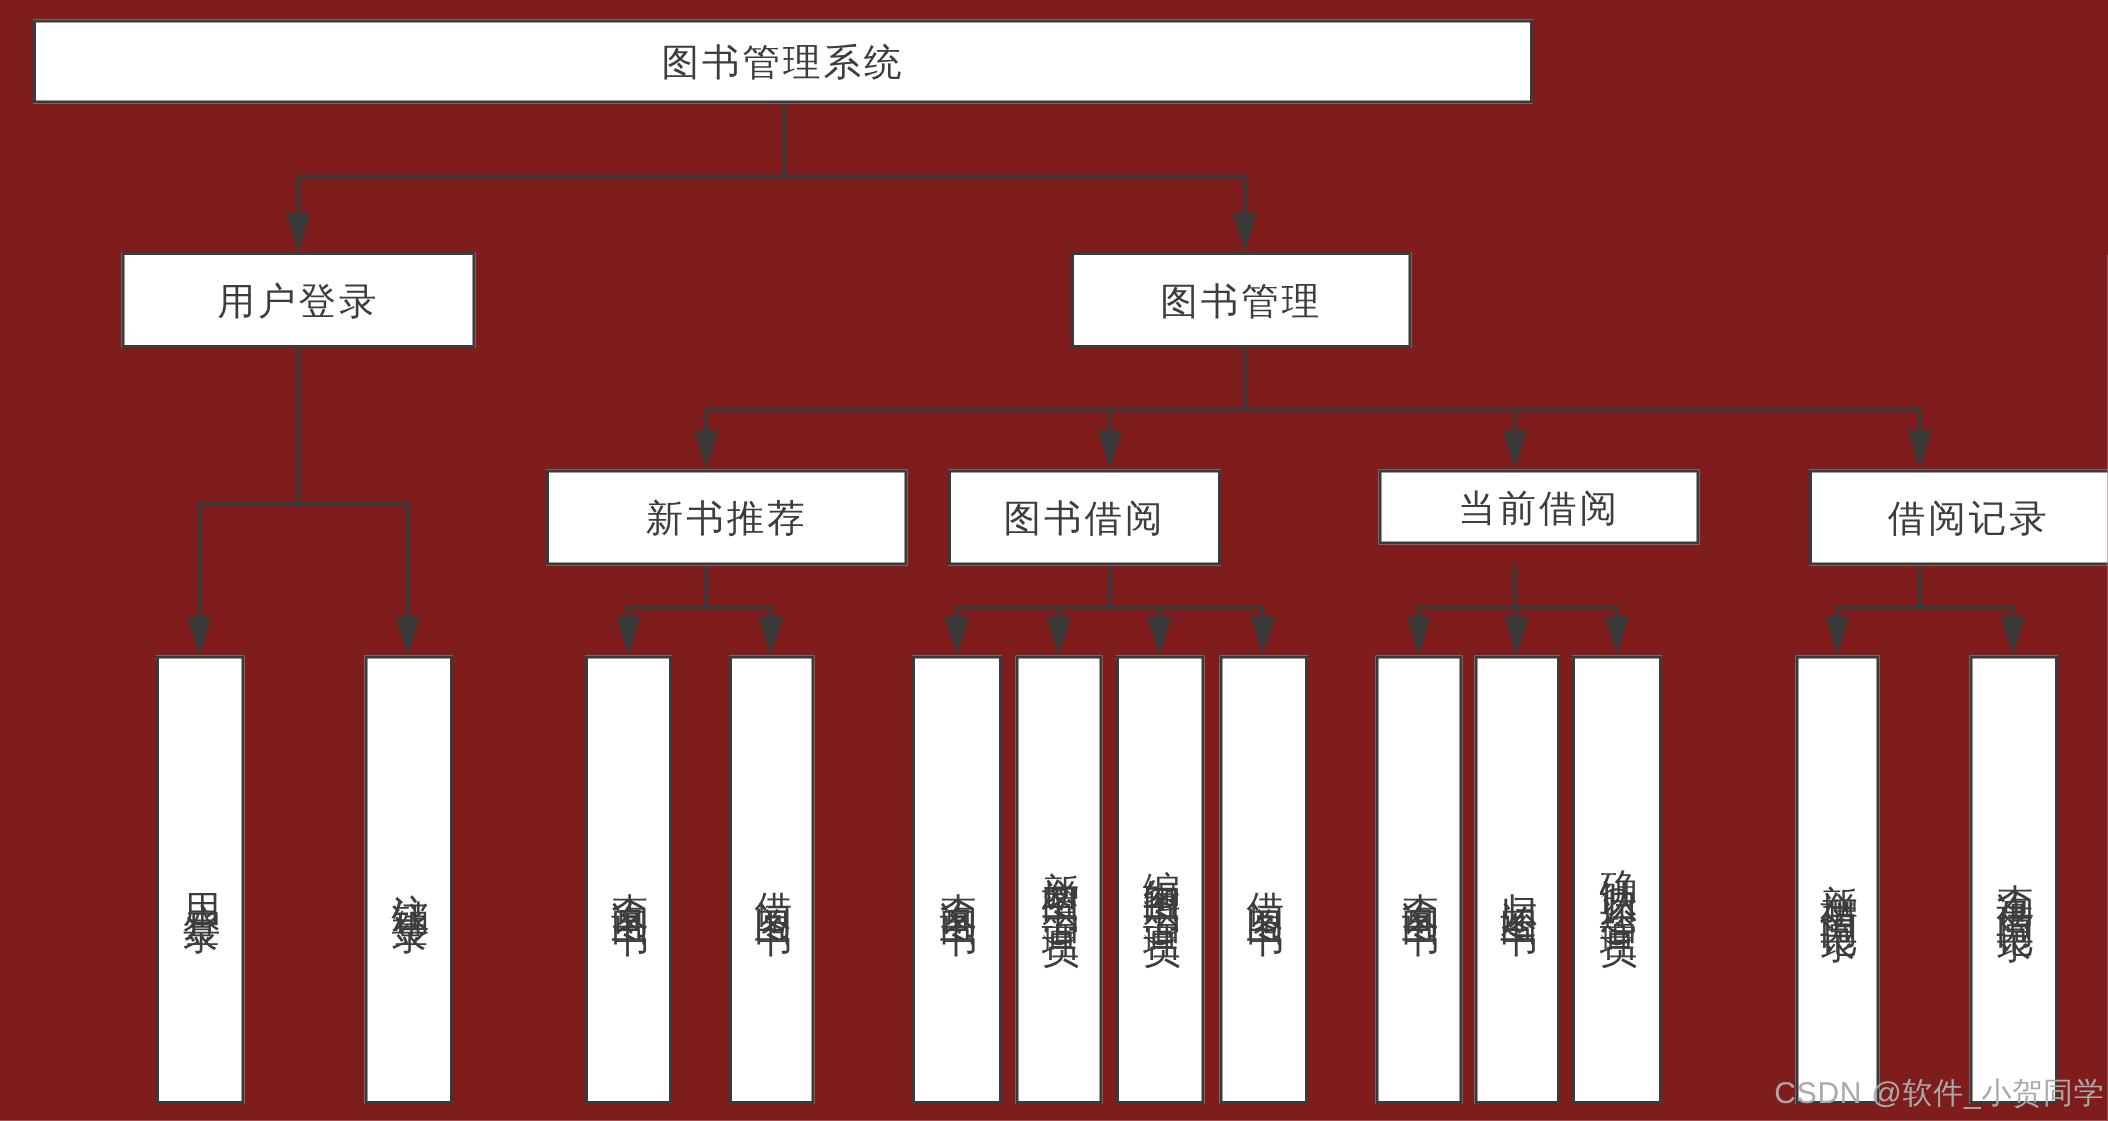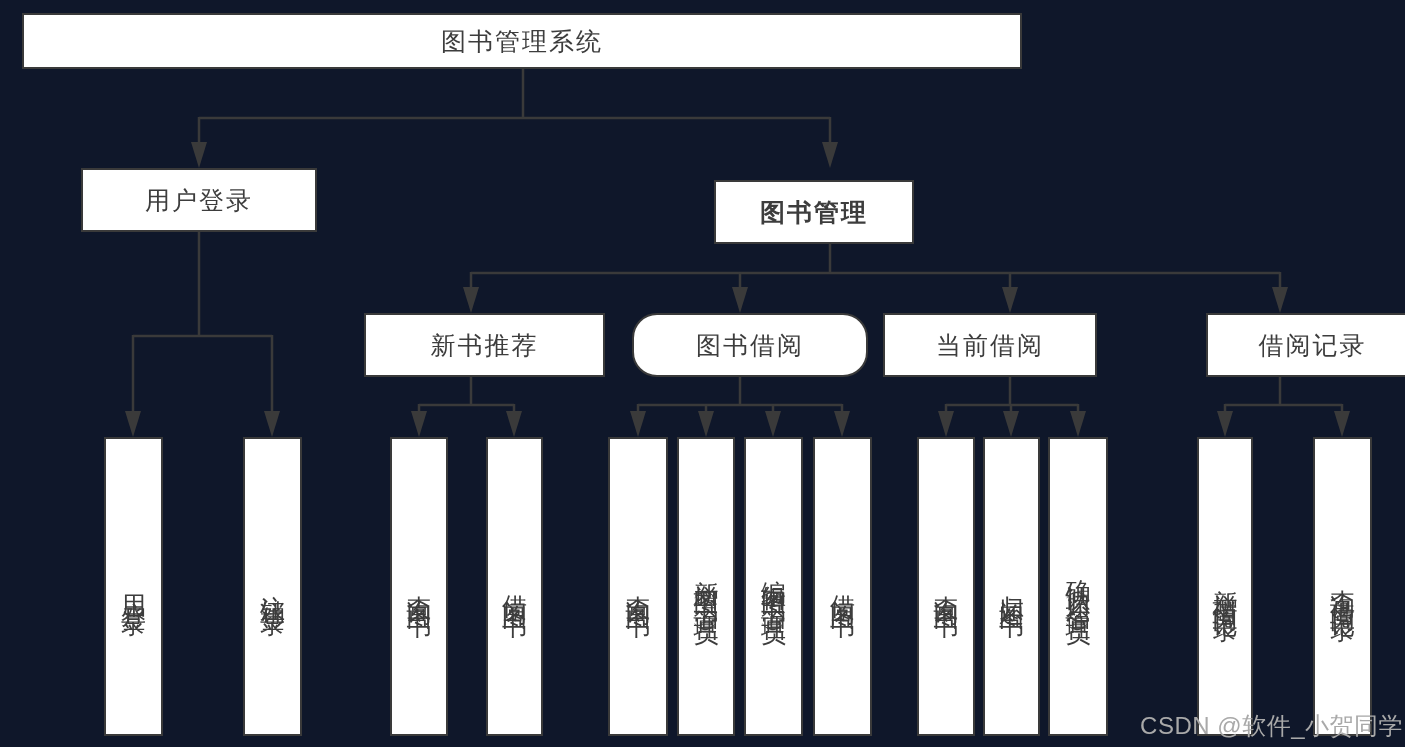--- a/index.html
+++ b/index.html
@@ -2,21 +2,21 @@
 <html><head>
 <meta charset="utf-8">
 <style>
   html, body { margin: 0; padding: 0; }
   body { background: #ffffff; font-family: "Liberation Sans", "DejaVu Sans", sans-serif; }
 
   .stage {
     position: relative;
     width: 1405px;
     height: 747px;
-    background: #0f172a;
+    background: #7f1d1d;
     overflow: hidden;
   }
 
   .connectors {
     position: absolute;
     left: 0; top: 0;
     width: 1405px;
     height: 747px;
     pointer-events: none;
   }
@@ -53,21 +53,21 @@
     letter-spacing: 6px;
     line-height: 1;
     z-index: 2;
     overflow: hidden;
   }
 
   .watermark {
     position: absolute;
     right: 2px;
     bottom: 5px;
-    font-size: 24px;
+    font-size: 20px;
     color: #a9a9a9;
     letter-spacing: 0.5px;
     z-index: 3;
     white-space: nowrap;
   }
 </style>
 </head>
 <body>
 
 <div class="stage">
@@ -134,25 +134,25 @@
       <polygon points="1003,411 1019,411 1011,437"></polygon>
       <polygon points="1070,411 1086,411 1078,437"></polygon>
       <polygon points="1217,411 1233,411 1225,437"></polygon>
       <polygon points="1334,411 1350,411 1342,437"></polygon>
     </g>
   </svg>
 
   <div class="node" style="left:22px; top:13px; width:1000px; height:56px;">图书管理系统</div>
 
   <div class="node" style="left:81px; top:168px; width:236px; height:64px;">用户登录</div>
-  <div class="node" style="left:714px; top:180px; width:200px; height:64px;font-weight:bold;">图书管理</div>
+  <div class="node" style="left:714px; top:168px; width:227px; height:64px;">图书管理</div>
 
   <div class="node" style="left:364px; top:313px; width:241px; height:64px;">新书推荐</div>
-  <div class="node" style="left:632px; top:313px; width:236px; height:64px;border-radius:25px;">图书借阅</div>
-  <div class="node" style="left:883px; top:313px; width:214px; height:64px;">当前借阅</div>
+  <div class="node" style="left:632px; top:313px; width:182px; height:64px;">图书借阅</div>
+  <div class="node" style="left:919px; top:313px; width:214px; height:50px;">当前借阅</div>
   <div class="node" style="left:1174px; top:313px; width:213px; height:64px;margin-left:32px;">借阅记录</div>
 
   <div class="vnode" style="left:104px; width:59px;">用户登录</div>
   <div class="vnode" style="left:243px; width:59px;">注销登录</div>
 
   <div class="vnode" style="left:390px; width:58px;">查询图书</div>
   <div class="vnode" style="left:486px; width:57px;">借阅图书</div>
 
   <div class="vnode" style="left:608px; width:60px;">查询图书</div>
   <div class="vnode" style="left:677px; width:58px;">新增图书（管理员）</div>

